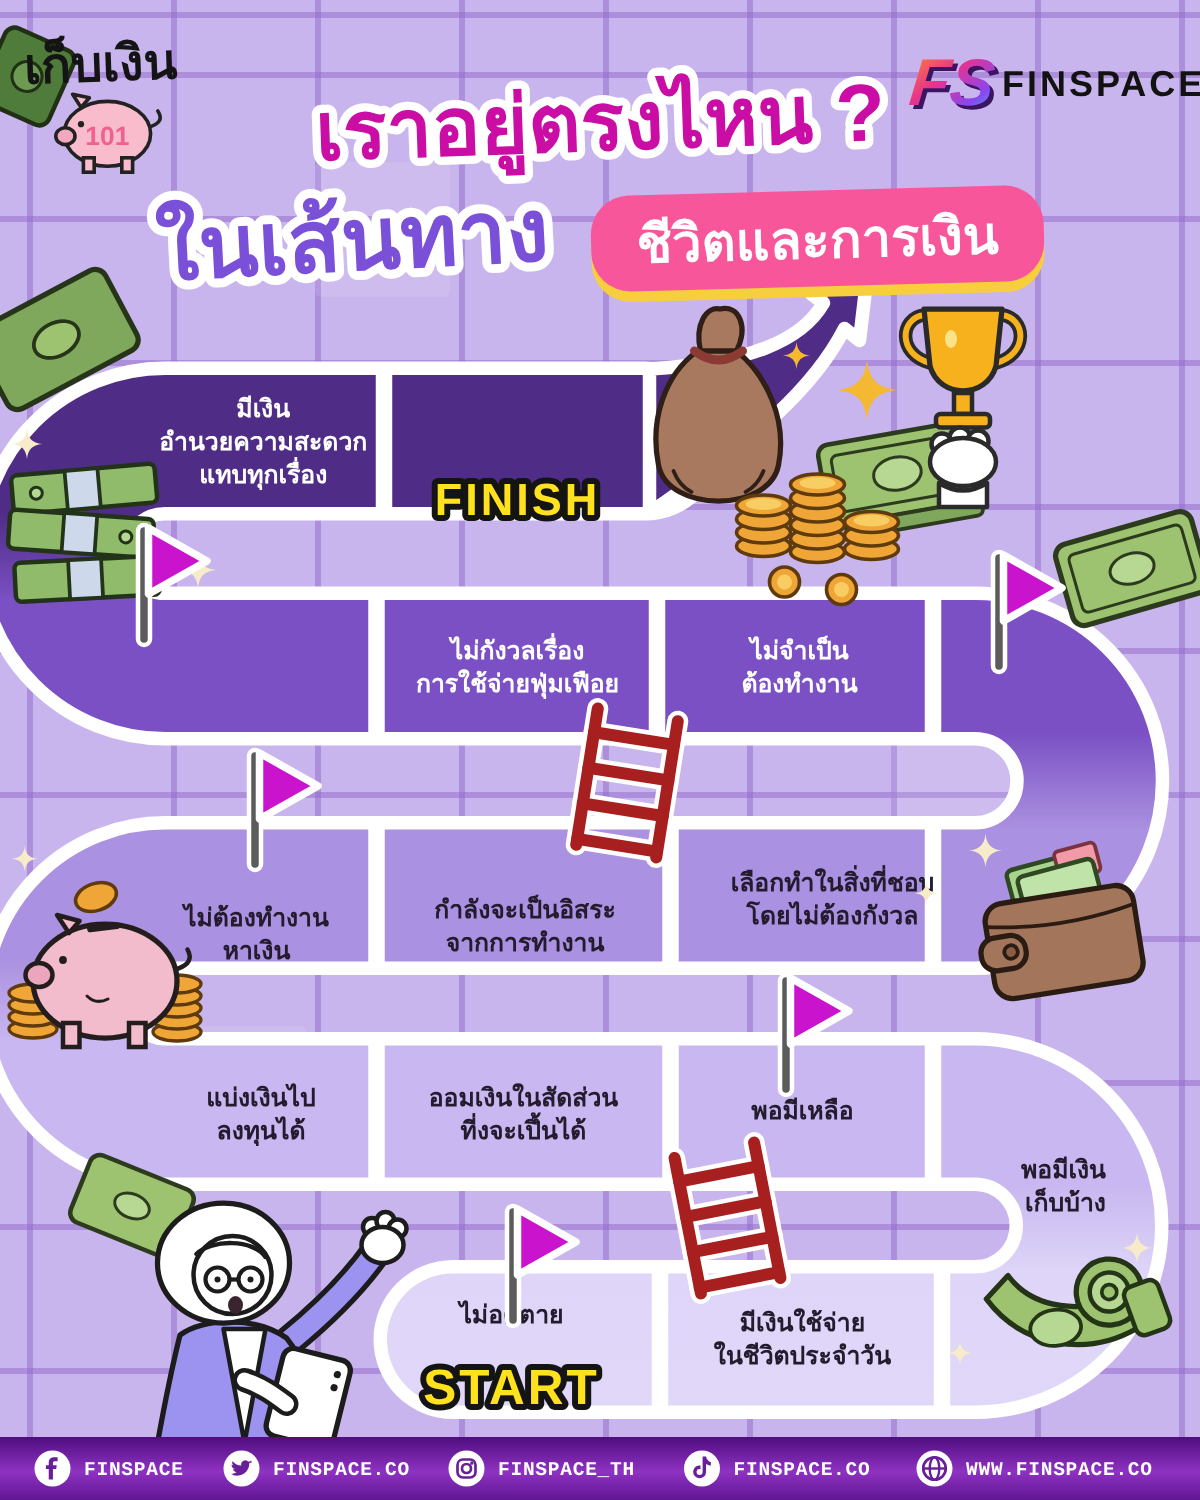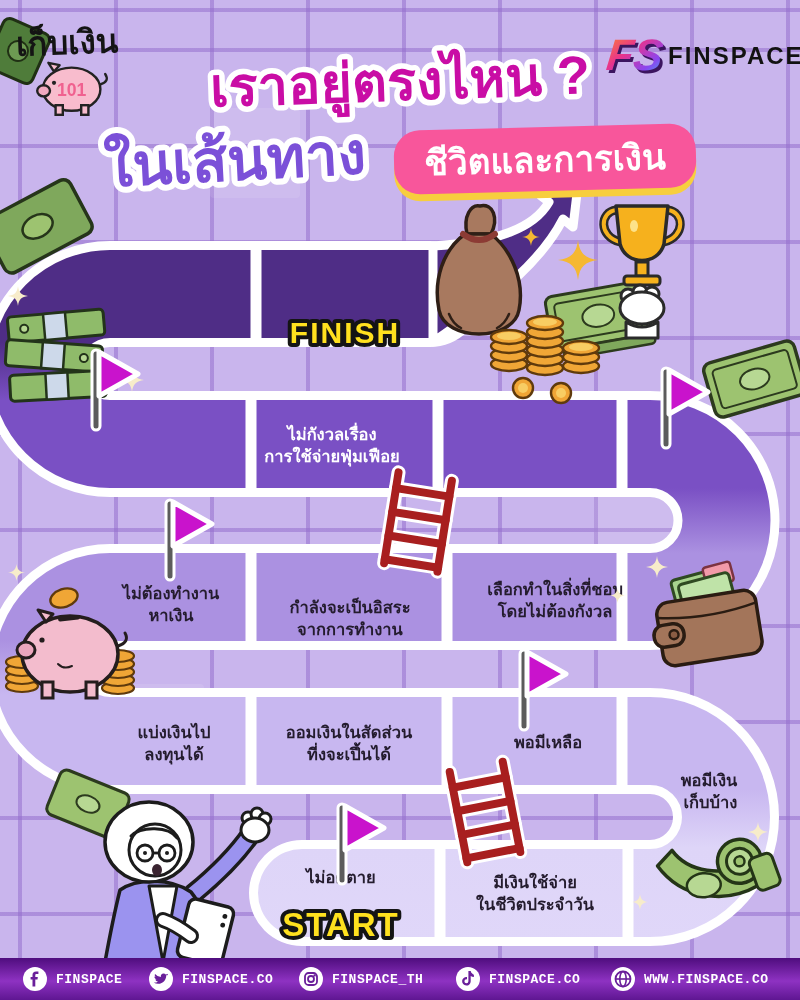--- a/index.html
+++ b/index.html
@@ -115,33 +115,38 @@
     <text x="8" y="46" font-size="44" font-weight="bold" font-style="italic" fill="#3c1560" transform="skewX(-6) translate(3,3)">FS</text>
     <text x="8" y="46" font-size="44" font-weight="bold" font-style="italic" fill="url(#fsG)" transform="skewX(-6)">FS</text>
     <text x="66" y="40" font-size="24" font-weight="bold" letter-spacing="2" fill="#121212">FINSPACE</text>
   </svg>
 
   <div class="cell dark" style="left:245px;top:858px;width:192px;height:38px;">ไม่อดตาย</div>
   <div class="cell dark" style="left:443px;top:854px;width:184px;height:78px;">มีเงินใช้จ่าย
 ในชีวิตประจำวัน</div>
   <div class="cell dark" style="left:648px;top:752px;width:122px;height:78px;text-align:right;">พอมีเงิน
 เก็บบ้าง</div>
-  <div class="cell dark" style="left:460px;top:722px;width:176px;height:40px;">พอมีเหลือ</div>
+  <div class="cell dark" style="left:447px;top:722px;width:176px;height:40px;font-family:Liberation Mono, monospace;">พอมีเหลือ</div>
   <div class="cell dark" style="left:253px;top:702px;width:192px;height:82px;">ออมเงินในสัดส่วน
 ที่งจะเปึ้นได้</div>
   <div class="cell dark" style="left:95px;top:702px;width:158px;height:82px;">แบ่งเงินไป
 ลงทุนได้</div>
-  <div class="cell dark" style="left:88px;top:566px;width:166px;height:76px;">ไม่ต้องทำงาน
+  <div class="cell dark" style="left:88px;top:585px;width:166px;height:76px;">ไม่ต้องทำงาน
 หาเงิน</div>
   <div class="cell dark" style="left:253px;top:580px;width:194px;height:76px;">กำลังจะเป็นอิสระ
 จากการทำงาน</div>
   <div class="cell dark" style="left:465px;top:562px;width:180px;height:76px;text-align:center;">เลือกทำในสิ่งที่ชอบ
 โดยไม่ต้องกังวล</div>
-  <div class="cell light" style="left:240px;top:406px;width:184px;height:78px;">ไม่กังวลเรื่อง
+  <div class="cell light" style="left:443px;top:406px;width:180px;height:78px;">ไม่จำเป็น
+ต้องทำงาน</div>
+  <div class="cell light" style="left:253px;top:406px;width:184px;height:78px;">ไม่กังวลเรื่อง
 การใช้จ่ายฟุ่มเฟือย</div>
+  <div class="cell light" style="left:93px;top:250px;width:165px;height:90px;">มีเงิน
+อำนวยความสะดวก
+แทบทุกเรื่อง</div>
 
   <svg class="deco" style="left:253px;top:310px;z-index:7;" width="184" height="44" viewBox="0 0 184 44">
     <text x="92" y="33" text-anchor="middle" font-size="30" font-weight="bold" letter-spacing="2" fill="#ffe11e" stroke="#141414" stroke-width="8" paint-order="stroke" stroke-linejoin="round">FINISH</text>
   </svg>
   <svg class="deco" style="left:245px;top:900px;z-index:7;" width="192" height="48" viewBox="0 0 192 48">
     <text x="96" y="36" text-anchor="middle" font-size="33" font-weight="bold" letter-spacing="2" fill="#ffe11e" stroke="#141414" stroke-width="8" paint-order="stroke" stroke-linejoin="round">START</text>
   </svg>
 
   <svg class="deco" style="left:84px;top:348px;z-index:9;" width="58" height="84" viewBox="0 0 58 84">
     <line x1="12" y1="6" x2="12" y2="78" stroke="#fff" stroke-width="11" stroke-linecap="round"></line>

